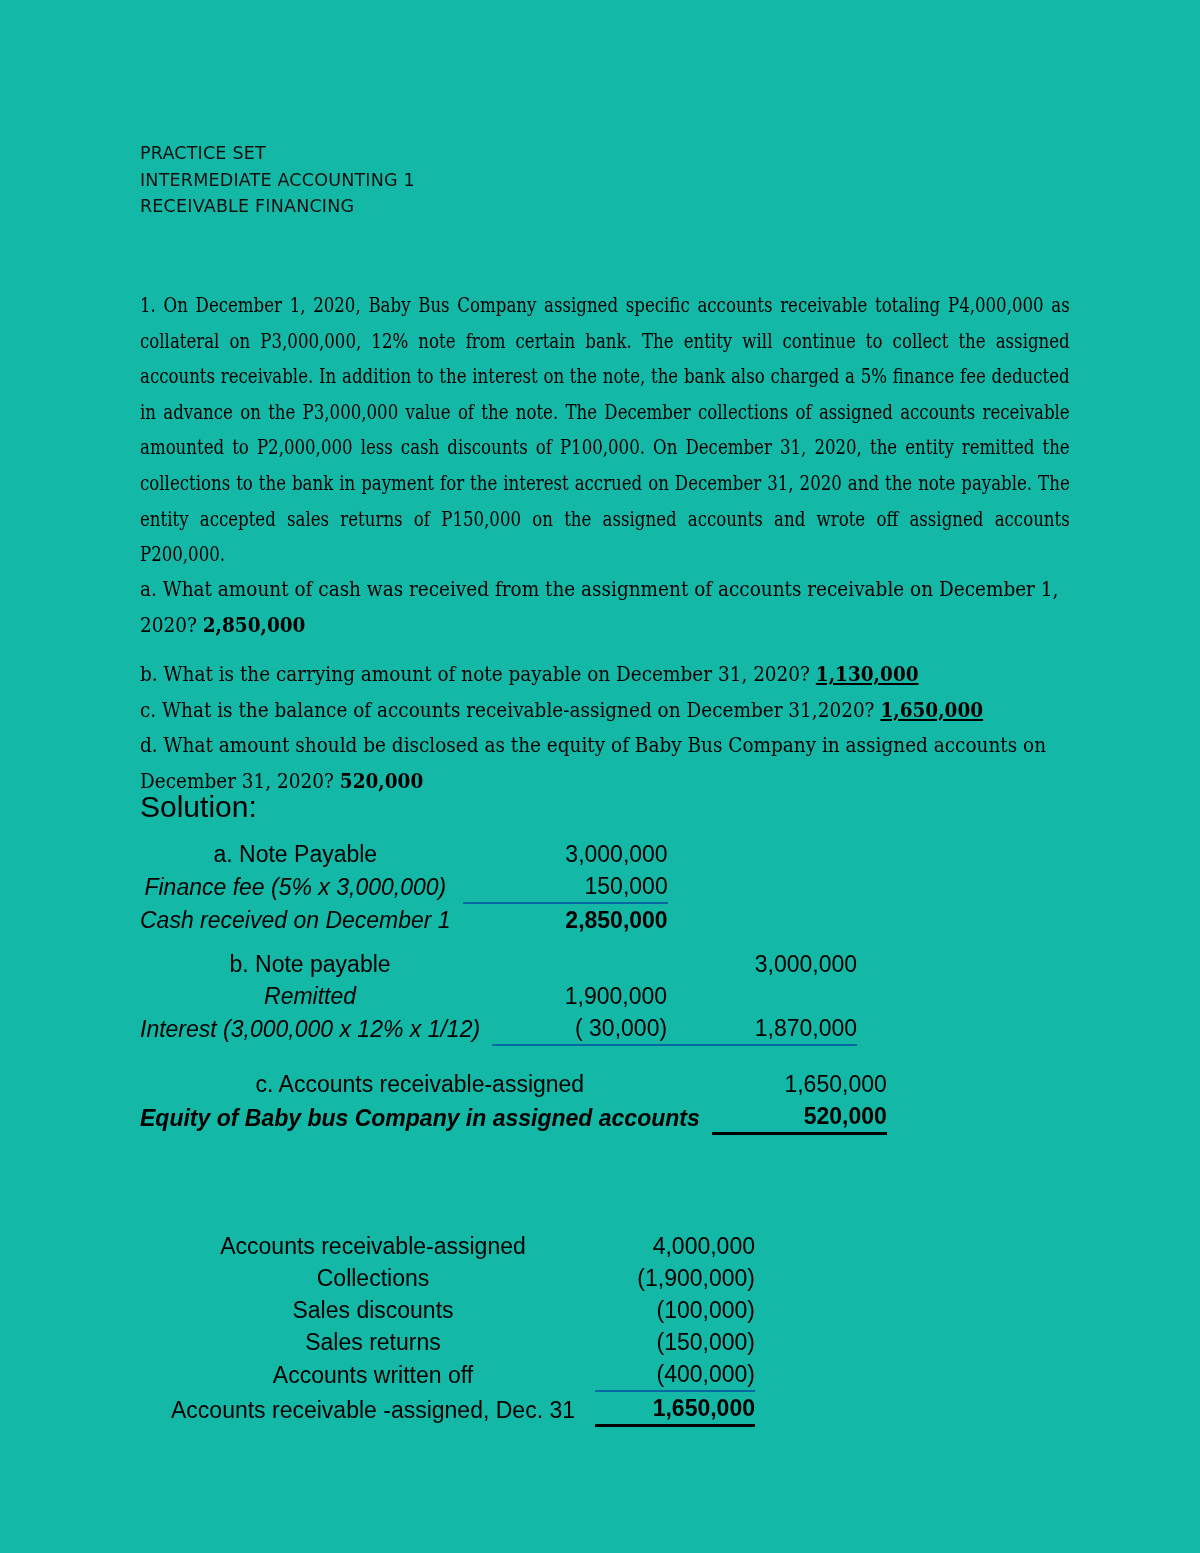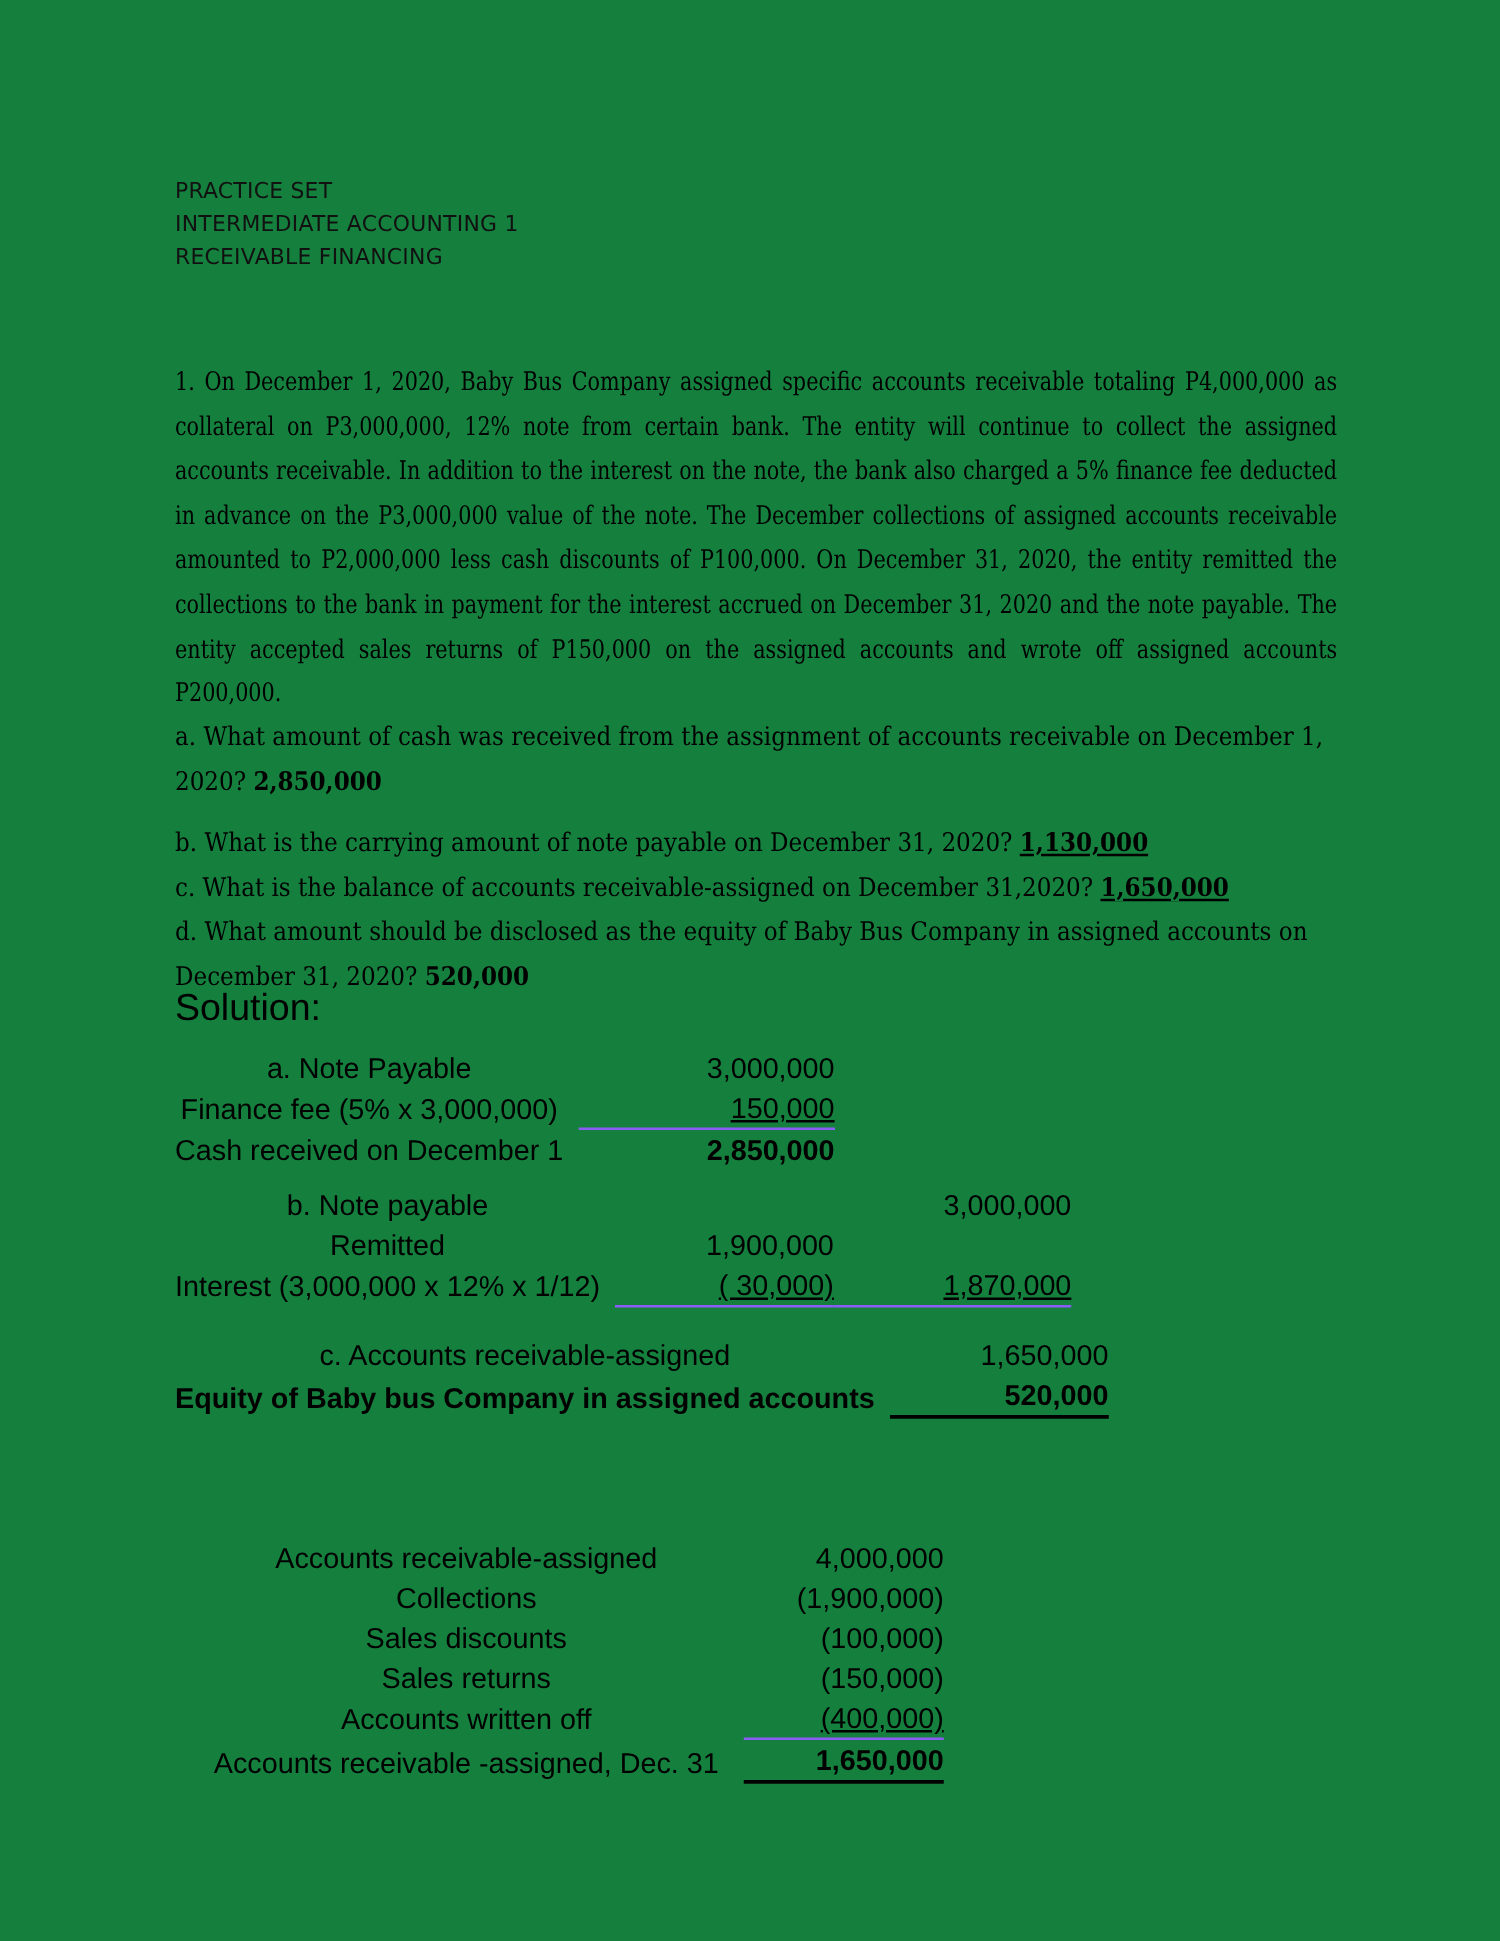--- a/index.html
+++ b/index.html
@@ -16,21 +16,21 @@
     font-family: "Liberation Sans", sans-serif;
     color: #000000;
     -webkit-font-smoothing: none;
   }
 
   .page {
     position: absolute;
     left: 0; top: 0;
     width: 1200px;
     height: 1553px;
-    background: #15803d;
+    background: #14b8a6;
   }
 
   
   .header {
     position: absolute;
     left: 140px;
     top: 140px;
     width: 600px;
   }
   .header-line {
@@ -111,25 +111,24 @@
   }
   .sol td {
     padding: 0;
     line-height: 32px;
     vertical-align: bottom;
     white-space: nowrap;
     font-size: 23px;
   }
   td.lbl { text-align: center; padding-right: 12px; }
   td.num { text-align: right; }
-  .ind { padding-left: 23px; }
+  .ind { padding-left: 23px; font-style: italic; }
   .b { font-weight: bold; }
   .u-num {
-    border-bottom: 2px solid #8b5cf6;
-    text-decoration: underline;
+    border-bottom: 2px solid #0369a1;
   }
   .u-num-thick {
     border-bottom: 3px solid #000;
   }
 
   
   #sol-a { left: 140px; top: 838px; }
   #sol-a td.num { width: 205px; }
 
   

